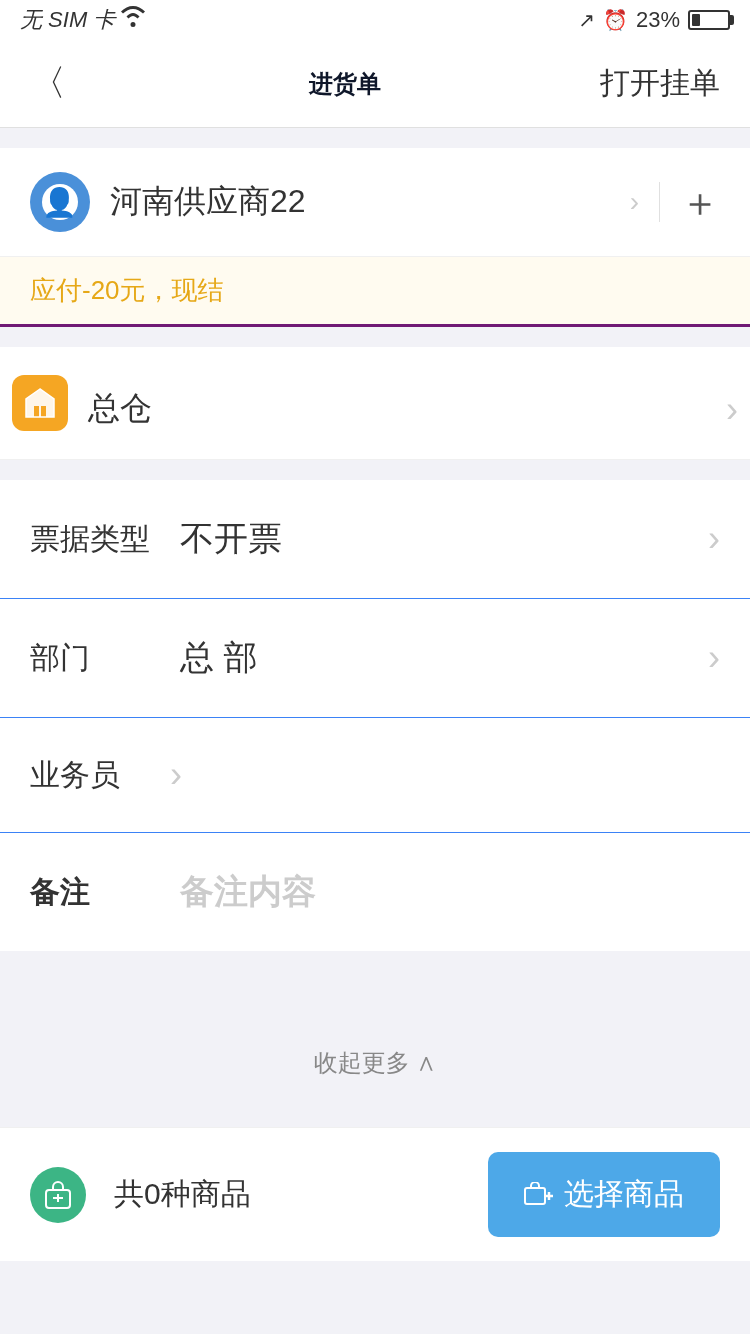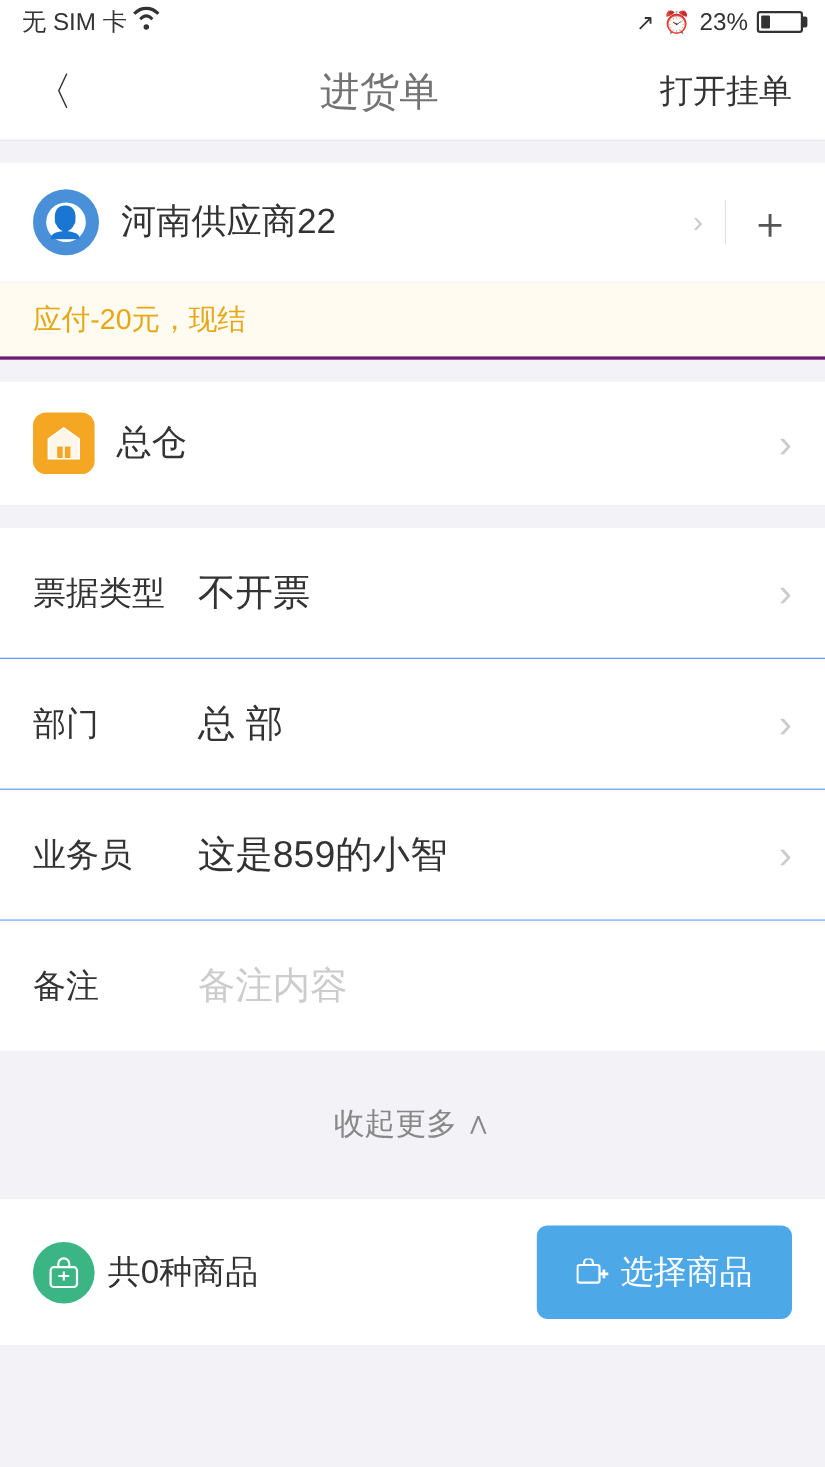--- a/index.html
+++ b/index.html
@@ -22,20 +22,21 @@
       align-items: center;
       justify-content: space-between;
       padding: 0 20px;
       font-size: 22px;
       color: #333;
     }
     .status-left {
       display: flex;
       align-items: center;
       gap: 4px;
+      font-style: italic;
     }
     .status-center {
       font-size: 28px;
       font-weight: 500;
     }
     .status-right {
       display: flex;
       align-items: center;
       gap: 8px;
       font-size: 22px;
@@ -84,23 +85,23 @@
       padding: 0 30px;
       border-bottom: 1px solid #e0e0e0;
     }
     .nav-back {
       font-size: 36px;
       color: #333;
       cursor: pointer;
       width: 60px;
     }
     .nav-title {
-      font-size: 36px;
-      font-weight: 400;
-      color: #737373;
+      font-size: 24px;
+      font-weight: 700;
+      color: #0f172a;
     }
     .nav-action {
       font-size: 30px;
       color: #333;
       cursor: pointer;
     }
 
     
     .section-gap {
       height: 20px;
@@ -181,42 +182,43 @@
     .form-row {
       display: flex;
       align-items: center;
       padding: 36px 30px;
       border-bottom: 1px solid #3b82f6;
       background: #fff;
       position: relative;
     }
     .form-row:last-child {
       border-bottom: none;
+      font-weight: bold;
     }
     .form-label {
       font-size: 30px;
       color: #333;
       width: 140px;
       flex-shrink: 0;
     }
     .form-value {
       flex: 1;
       font-size: 34px;
       color: #333;
       padding-left: 10px;
     }
     .form-value.placeholder {
       color: #ccc;
     }
 
     
     .warehouse-row {
       display: flex;
-      align-items: center;
-      padding: 28px 30px;
+      align-items: flex-end;
+      padding: 28px 12px;
       background: #fff;
       margin-top: 20px;
       border-bottom: 1px solid #f0f0f0;
     }
     .warehouse-icon-wrap {
       width: 56px;
       height: 56px;
       border-radius: 12px;
       background: #f5a623;
       display: flex;
@@ -234,38 +236,39 @@
     
     .collapse-bar {
       background: #f2f2f7;
       padding: 28px 30px;
       display: flex;
       align-items: center;
       justify-content: center;
       margin-top: 20px;
     }
     .collapse-text {
-      font-size: 28px;
+      font-size: 24px;
       color: #888;
+      margin-top: 48px;
     }
 
     
     .bottom-bar {
       background: #fff;
       padding: 24px 30px;
       display: flex;
       align-items: center;
       justify-content: space-between;
       margin-top: 20px;
       border-top: 1px solid #f0f0f0;
     }
     .goods-summary {
       display: flex;
       align-items: center;
-      gap: 12px;
+      gap: 28px;
     }
     .goods-icon-wrap {
       width: 56px;
       height: 56px;
       border-radius: 50%;
       background: #3cb585;
       display: flex;
       align-items: center;
       justify-content: center;
     }
@@ -365,21 +368,20 @@
   </div>
 
   <div class="form-row">
     <span class="form-label">部门</span>
     <span class="form-value">总 部</span>
     <span class="chevron-icon" style="font-size:36px; color:#ccc;">›</span>
   </div>
 
   <div class="form-row">
     <span class="form-label">业务员</span>
-    <span class="form-value">这是859的小智</span>
     <span class="chevron-icon" style="font-size:36px; color:#ccc;">›</span>
   </div>
 
   <div class="form-row" style="border-bottom:none;">
     <span class="form-label">备注</span>
     <span class="form-value placeholder">备注内容</span>
   </div>
 
 </div>
 

